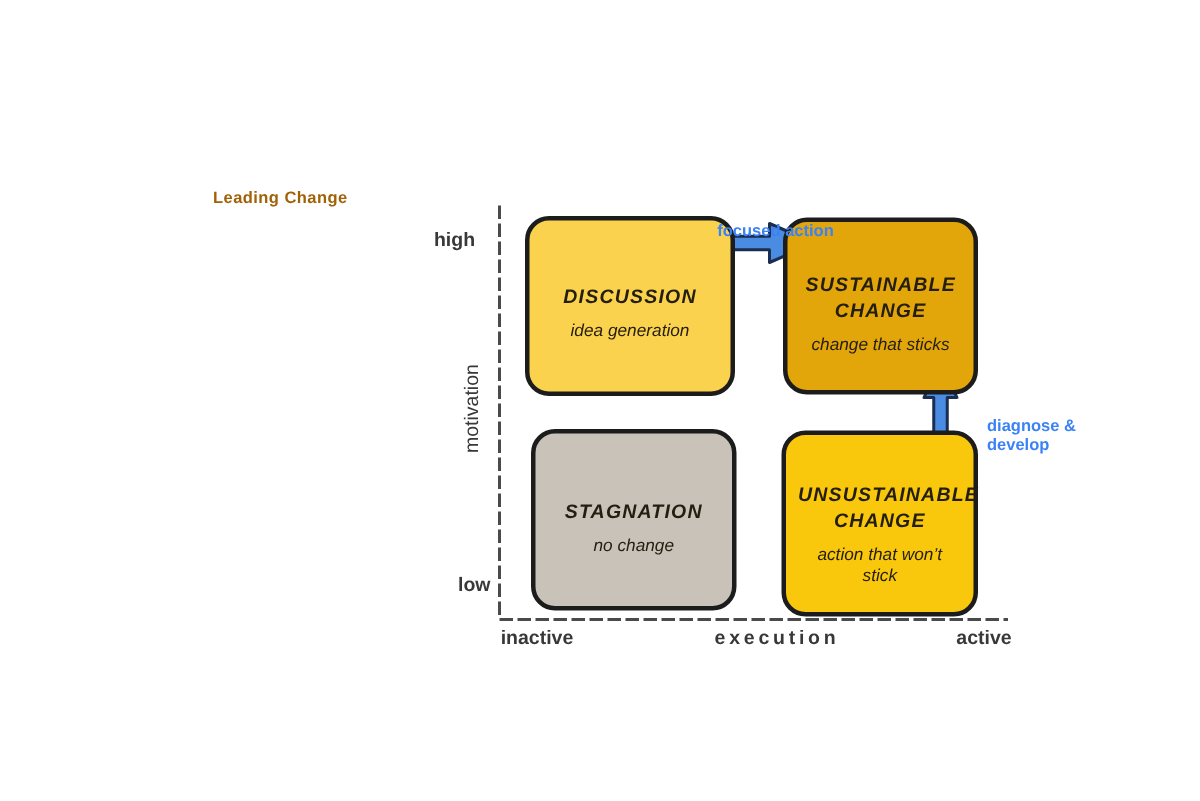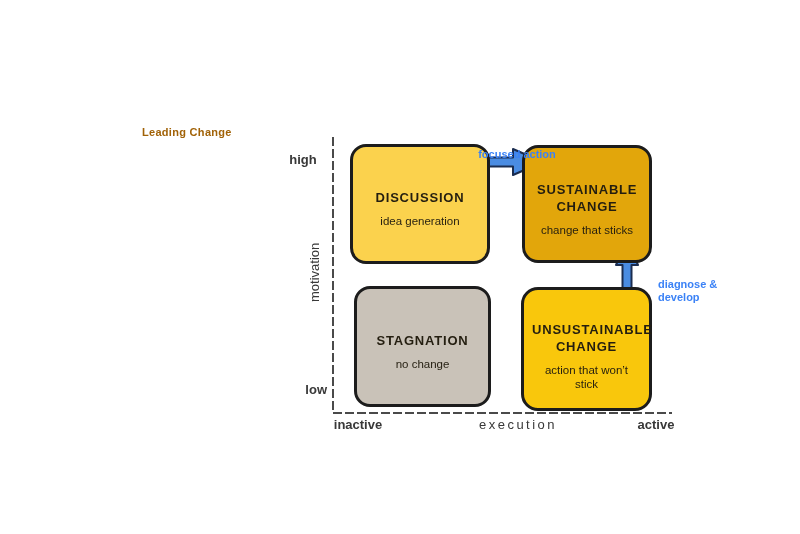--- a/index.html
+++ b/index.html
@@ -23,34 +23,34 @@
   .tick-high{left:279px;top:152px;width:48px;text-align:center;}
   .tick-low{left:279px;top:382px;width:48px;text-align:right;}
   .y-axis-label{
     position:absolute;left:302px;top:200px;width:24px;height:145px;
     display:flex;align-items:center;justify-content:center;
     writing-mode:vertical-rl;transform:rotate(180deg);
     font-size:13px;color:#383838;
   }
   .x-tick-left{left:318px;top:417px;width:80px;text-align:center;}
   .x-axis-label{position:absolute;left:455px;top:417px;width:126px;text-align:center;
-    font-size:13px;font-weight:400;color:#383838;letter-spacing:2.5px;}
+    font-size:13px;font-weight:700;color:#383838;letter-spacing:2.5px;}
   .x-tick-right{left:616px;top:417px;width:80px;text-align:center;}
   .quad{
     position:absolute;box-sizing:border-box;
     border:3px solid #1C1C1C;border-radius:16px;
     display:flex;flex-direction:column;justify-content:center;
-    text-align:center;color:#241E10;
+    text-align:center;color:#241E10;font-style:italic;
   }
   .quad .q-title{font-size:13px;font-weight:600;letter-spacing:.8px;line-height:1.3;width:100%;}
   .quad .q-sub{font-size:11.5px;line-height:1.2;margin-top:8px;}
   .quad-discussion{left:350px;top:144px;width:140px;height:120px;padding:10px 14px 0;}
   .quad-sustainable{left:522px;top:145px;width:130px;height:118px;padding:12px 12px 0;}
   .quad-stagnation{left:354px;top:286px;width:137px;height:121px;padding:12px 14px 0;}
-  .quad-unsustainable{left:521px;top:287px;width:131px;height:124px;padding:16px 8px 0;border-radius:17px;}
+  .quad-unsustainable{left:521px;top:287px;width:131px;height:124px;padding:16px 8px 0;}
   .blue-label{
     position:absolute;font-size:11px;font-weight:bold;color:#3b82f6;line-height:1.2;margin-top:28px;
   }
   .label-focused{left:458px;top:120px;width:118px;text-align:center;}
   .label-diagnose{left:658px;top:250px;width:92px;text-align:left;}
 </style>
 </head>
 <body>
 
 <div class="stage">

